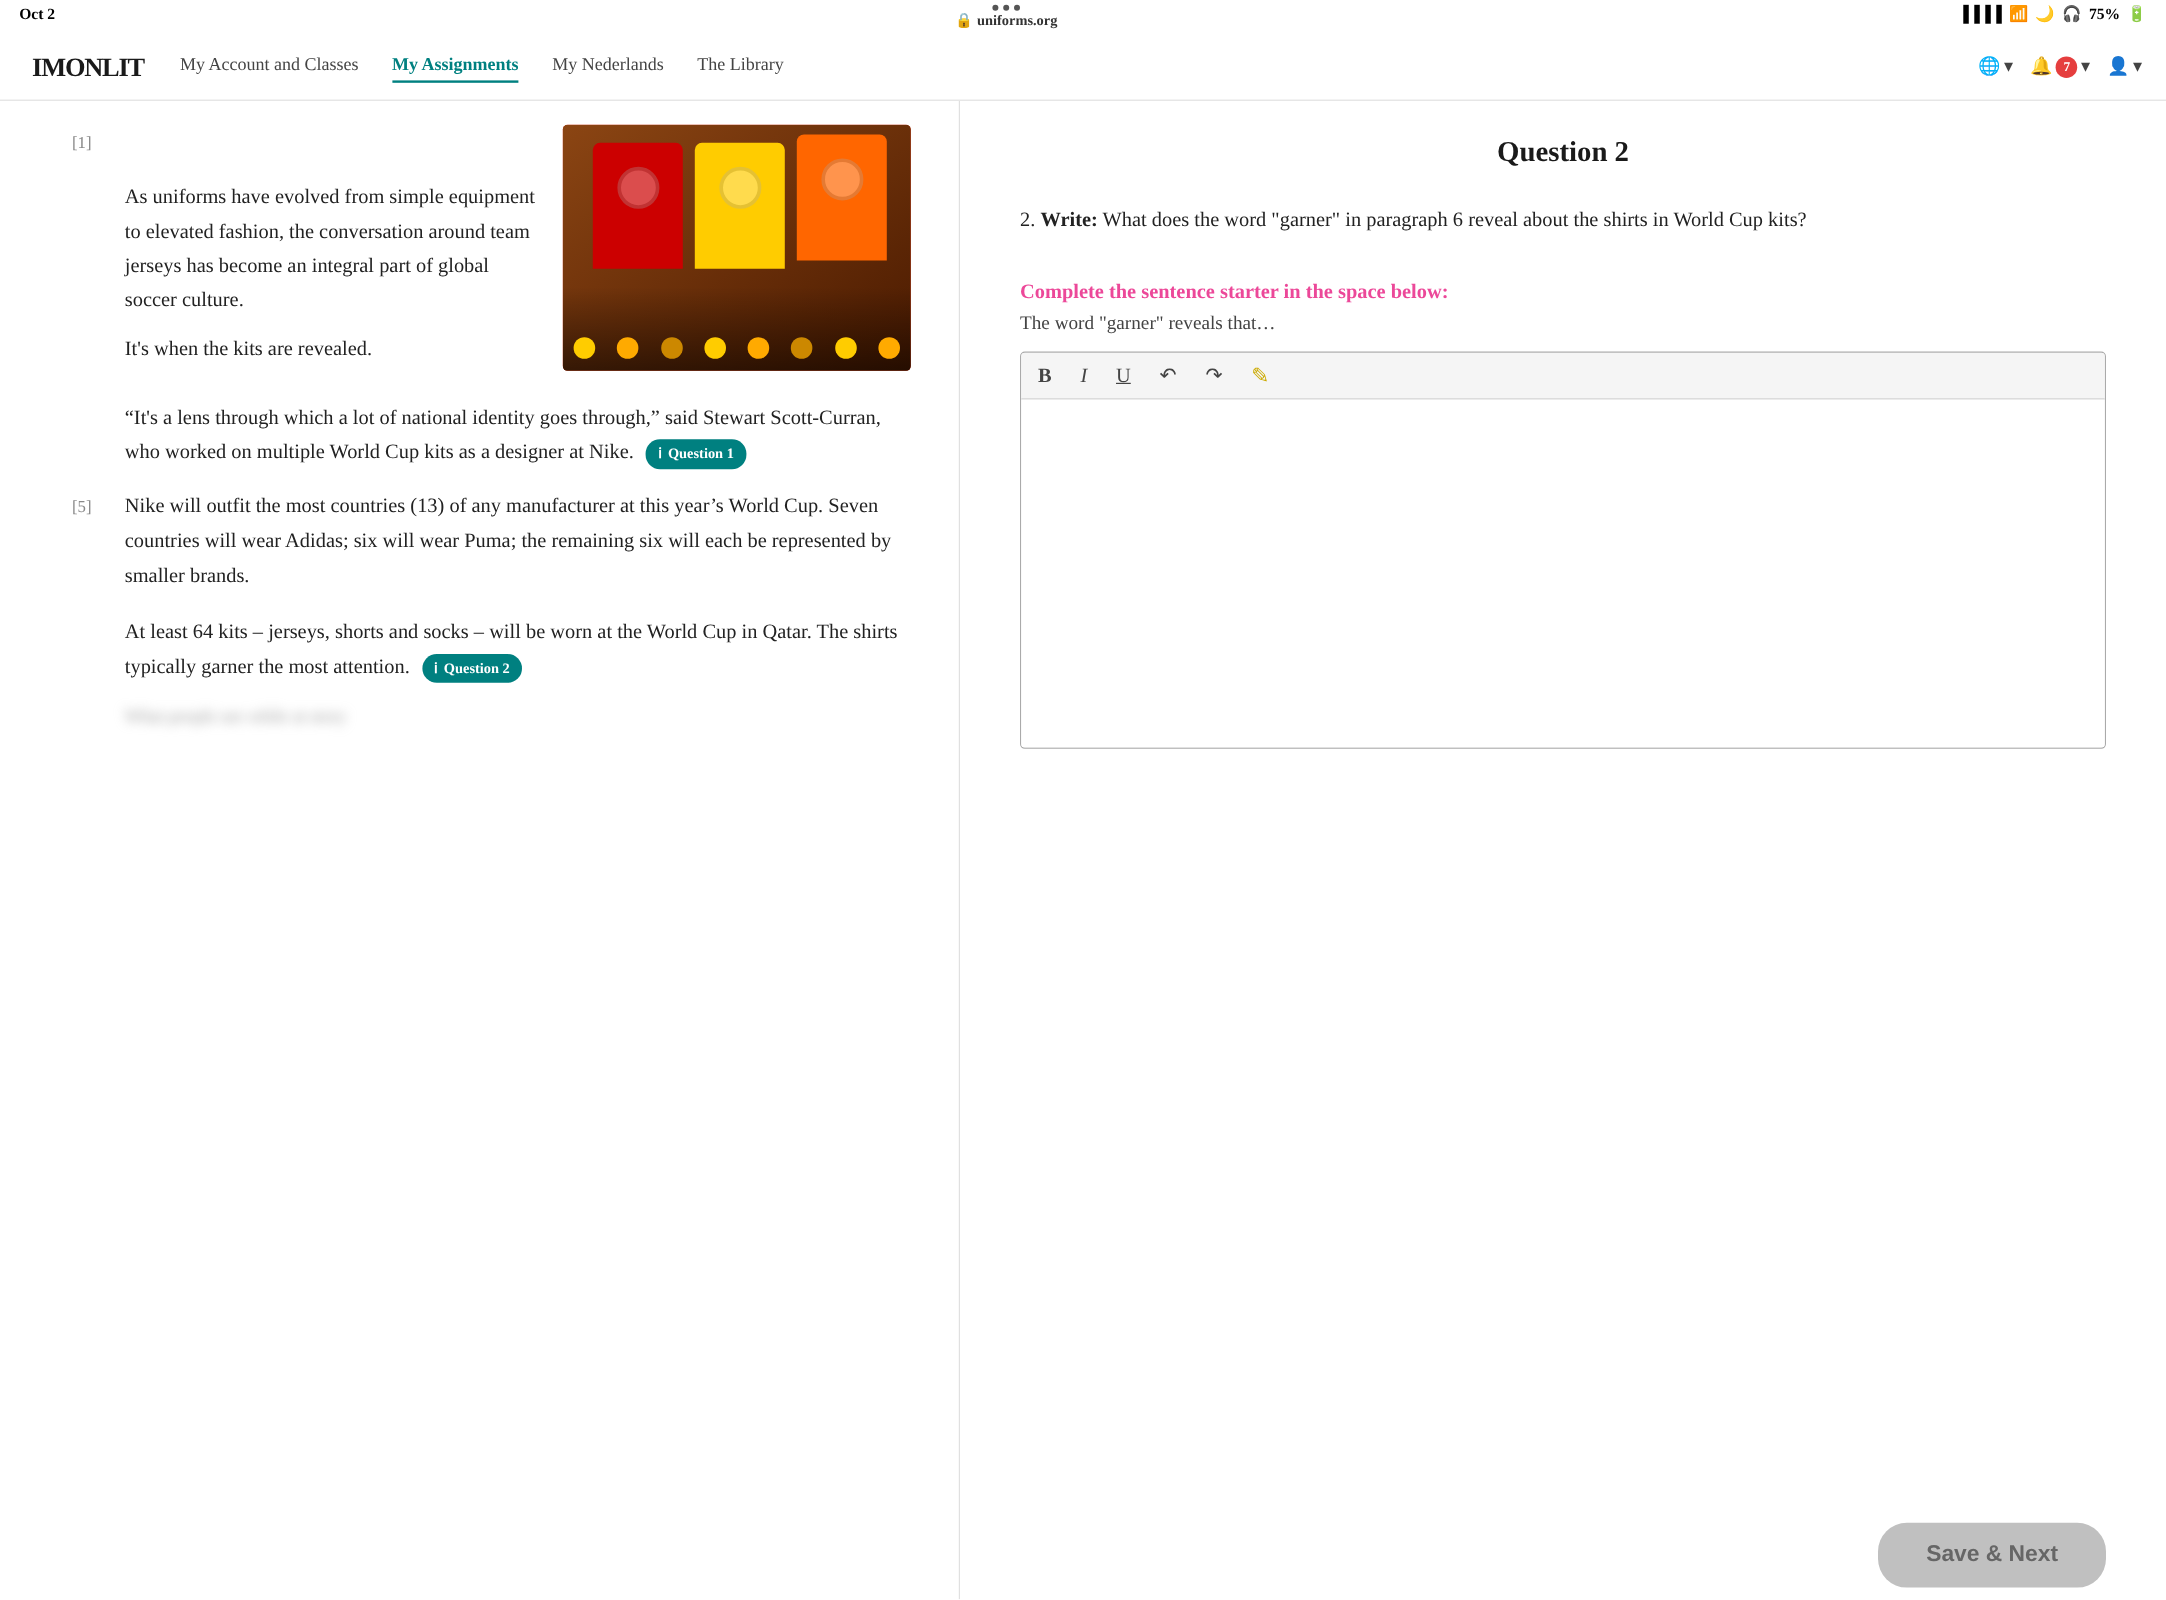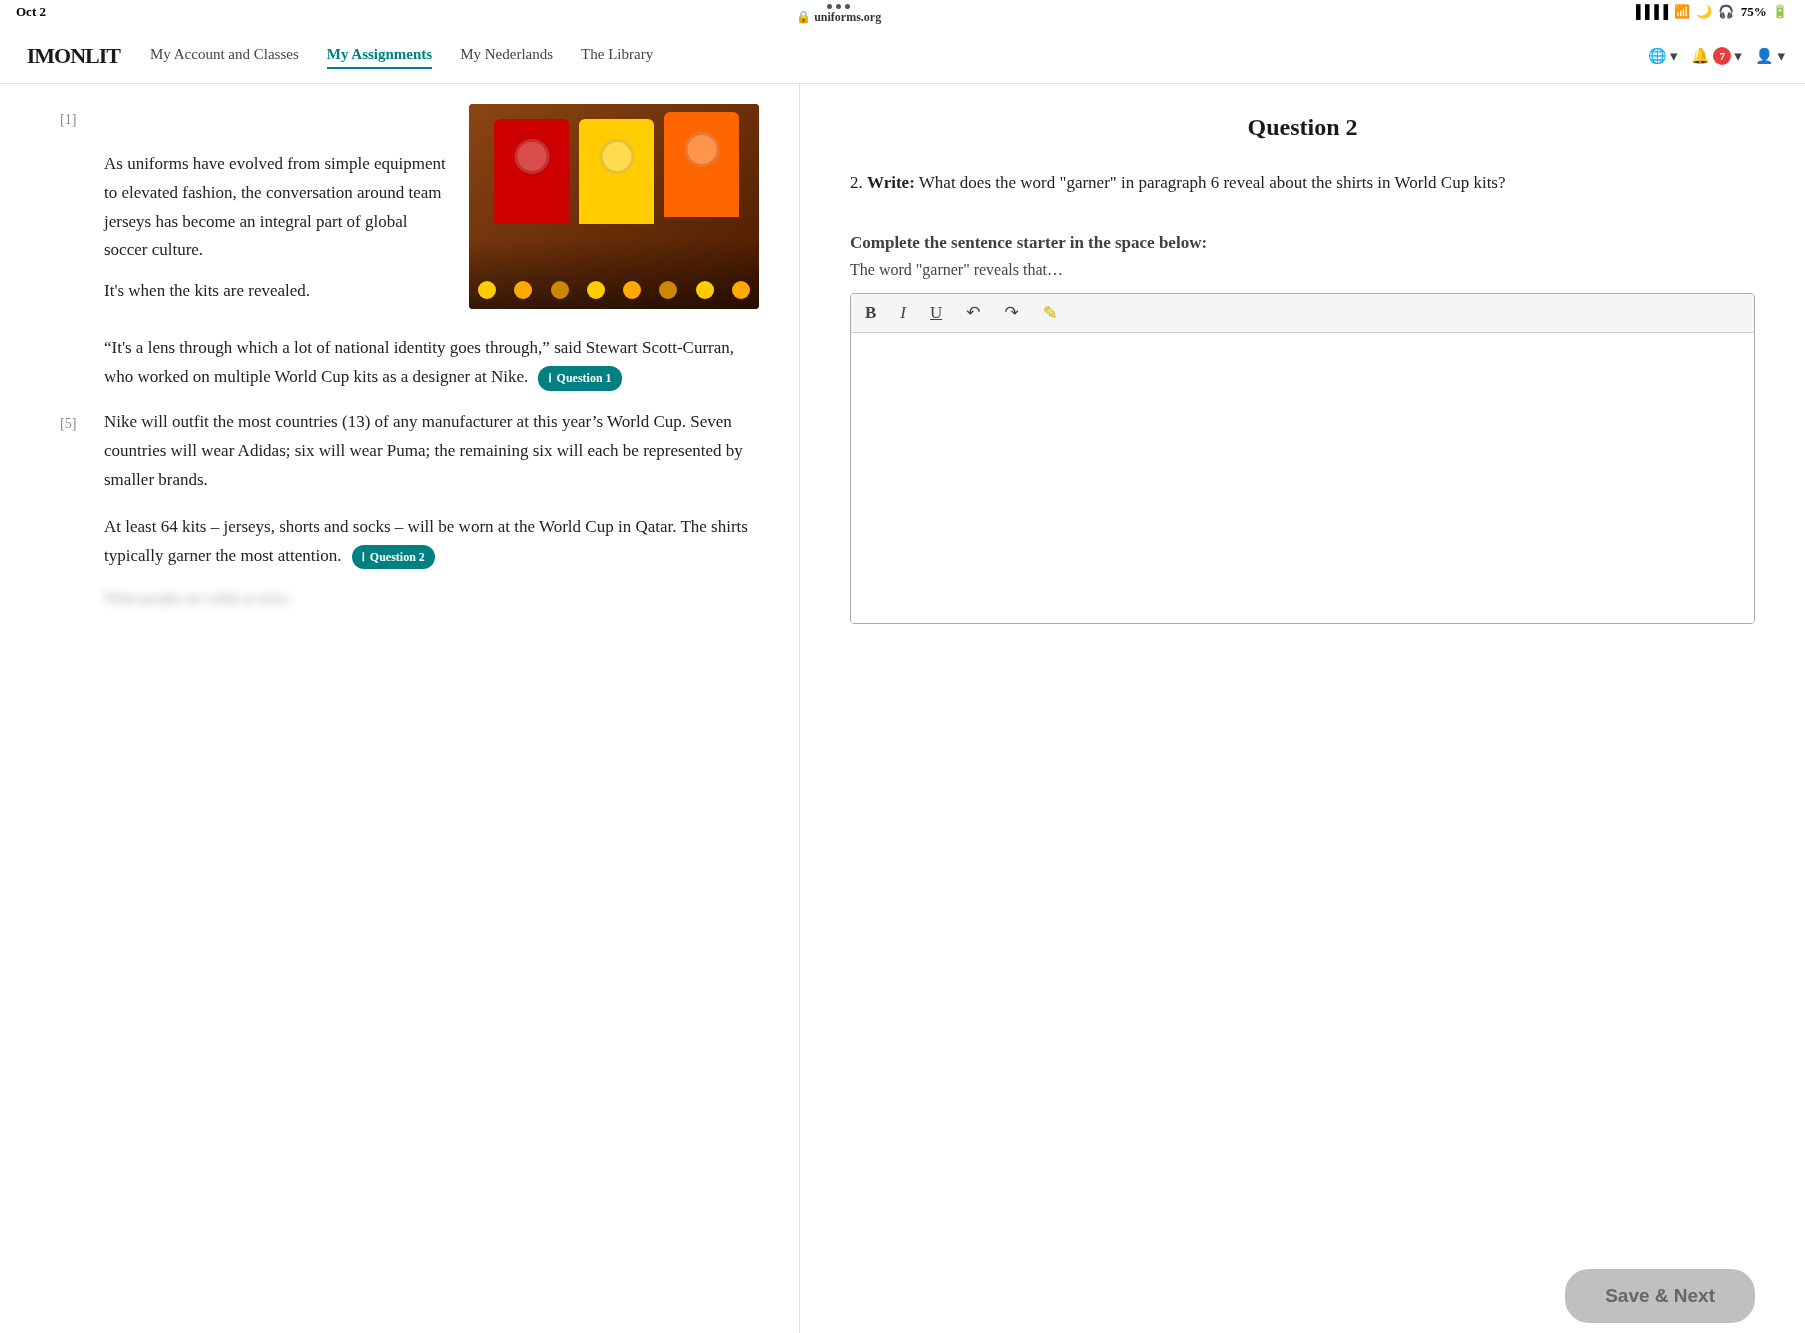--- a/index.html
+++ b/index.html
@@ -133,21 +133,21 @@
       font-weight: 700;
       text-align: center;
       margin-bottom: 28px;
       color: #1a1a1a;
     }
 
     .question-prompt { font-size: 17px; line-height: 1.65; color: #222; margin-bottom: 22px; }
     .question-prompt strong { font-weight: 700; }
 
     .sentence-starter-label {
-      font-size: 17px; font-weight: 700; color: #404040; margin-bottom: 6px; line-height: 1.4;
+      font-size: 17px; font-weight: 700; color: #ec4899; margin-bottom: 6px; line-height: 1.4;
     }
     .sentence-starter-text { font-size: 16px; color: #444; margin-bottom: 14px; }
 
     .editor-container {
       border: 1.5px solid #aaa;
       border-radius: 4px;
       overflow: hidden;
     }
 
     .editor-toolbar {

